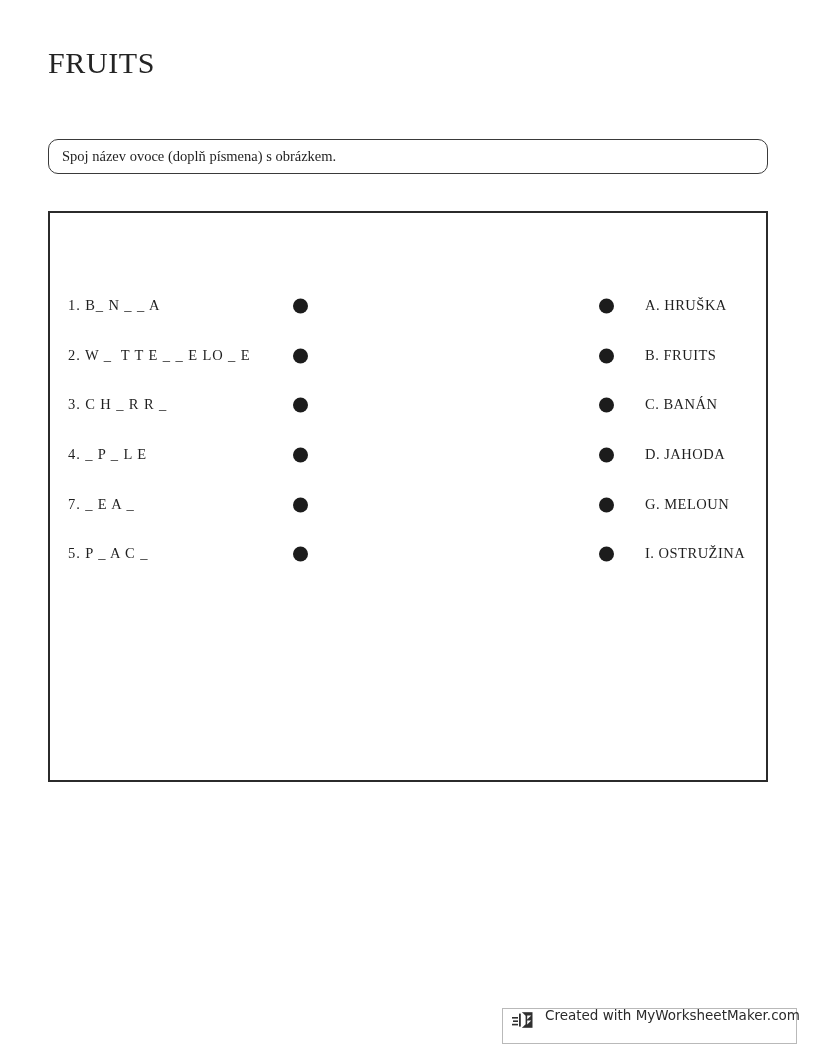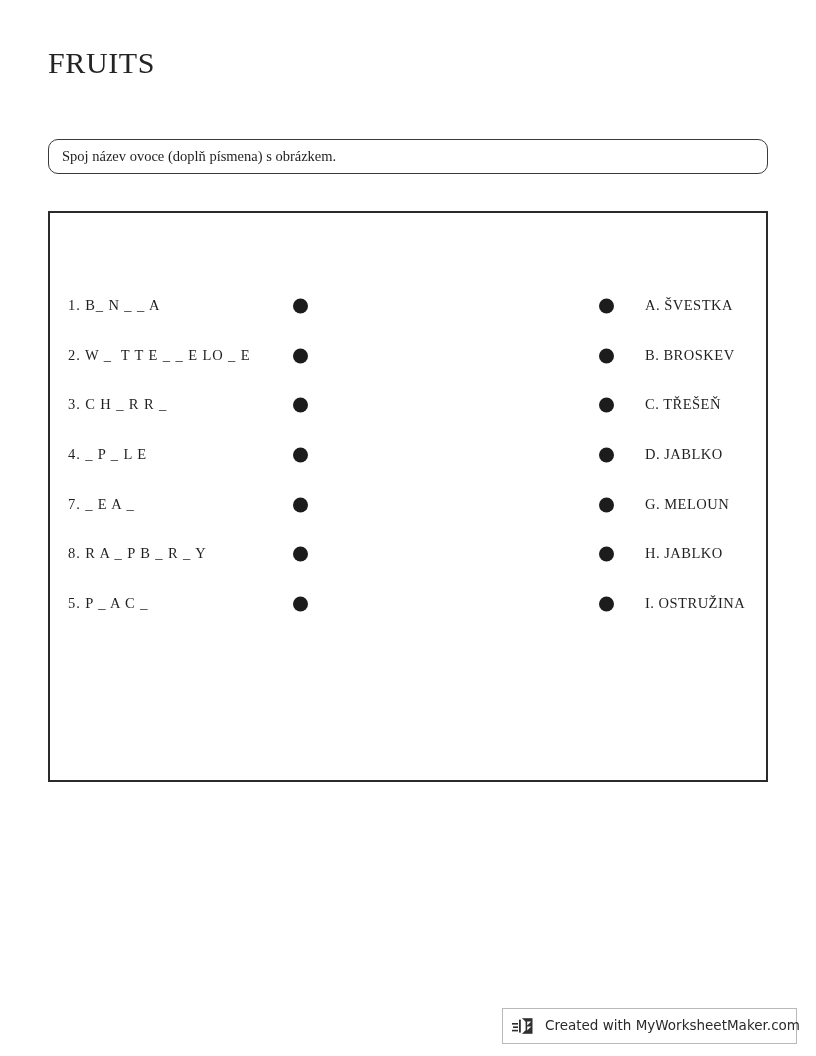--- a/index.html
+++ b/index.html
@@ -127,21 +127,21 @@
   .footer-badge {
     position: absolute;
     left: 502px;
     top: 1008px;
     width: 295px;
     height: 36px;
     box-sizing: border-box;
     border: 1px solid #b9b9b9;
     background: #ffffff;
     display: flex;
-    align-items: center;
+    align-items: flex-start;
     padding-left: 9px;
   }
   .badge-icon {
     width: 26px;
     height: 22px;
     flex: 0 0 auto;
     display: block;
   }
   .badge-text {
     margin-left: 7px;
@@ -162,51 +162,45 @@
   <div class="instruction-box">
     <div class="instruction-text">Spoj název ovoce (doplň písmena) s obrázkem.</div>
   </div>
 
   <div class="exercise-box">
     <div class="rows" id="rows-container">
         <div class="match-row">
           <div class="left-label">1. B_ N _ _ A</div>
           <div class="dot dot-left"></div>
           <div class="dot dot-right"></div>
-          <div class="right-label">A. ŠVESTKA</div>
+          <div class="right-label">A. HRUŠKA</div>
         </div>
         <div class="match-row">
           <div class="left-label">2. W _  T T E _ _ E LO _ E</div>
           <div class="dot dot-left"></div>
           <div class="dot dot-right"></div>
-          <div class="right-label">B. BROSKEV</div>
+          <div class="right-label">B. FRUITS</div>
         </div>
         <div class="match-row">
           <div class="left-label">3. C H _ R R _</div>
           <div class="dot dot-left"></div>
           <div class="dot dot-right"></div>
-          <div class="right-label">C. TŘEŠEŇ</div>
+          <div class="right-label">C. BANÁN</div>
         </div>
         <div class="match-row">
           <div class="left-label">4. _ P _ L E</div>
           <div class="dot dot-left"></div>
           <div class="dot dot-right"></div>
-          <div class="right-label">D. JABLKO</div>
+          <div class="right-label">D. JAHODA</div>
         </div>
         <div class="match-row">
           <div class="left-label">7. _ E A _</div>
           <div class="dot dot-left"></div>
           <div class="dot dot-right"></div>
           <div class="right-label">G. MELOUN</div>
-        </div>
-        <div class="match-row">
-          <div class="left-label">8. R A _ P B _ R _ Y</div>
-          <div class="dot dot-left"></div>
-          <div class="dot dot-right"></div>
-          <div class="right-label">H. JABLKO</div>
         </div>
         <div class="match-row">
           <div class="left-label">5. P _ A C _</div>
           <div class="dot dot-left"></div>
           <div class="dot dot-right"></div>
           <div class="right-label">I. OSTRUŽINA</div>
         </div>
       </div>
   </div>
 

